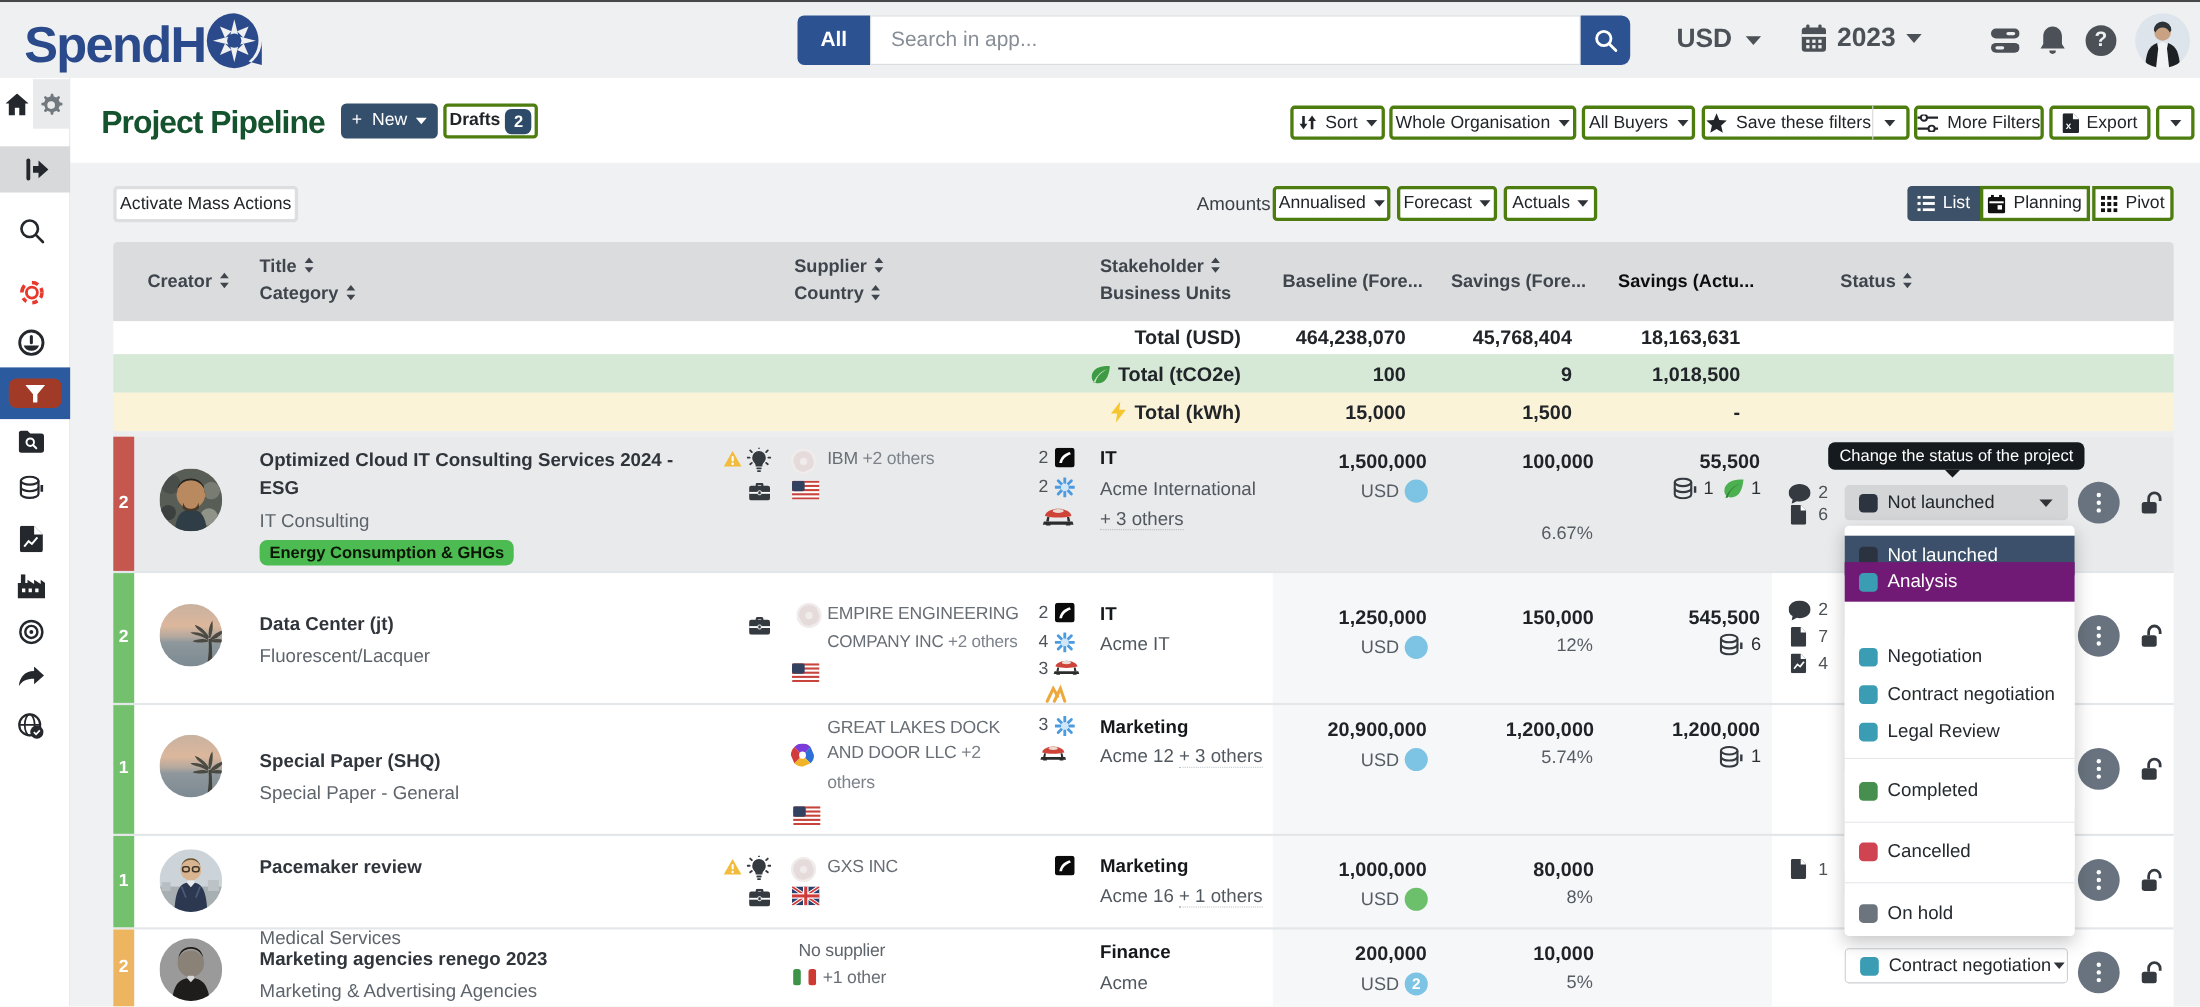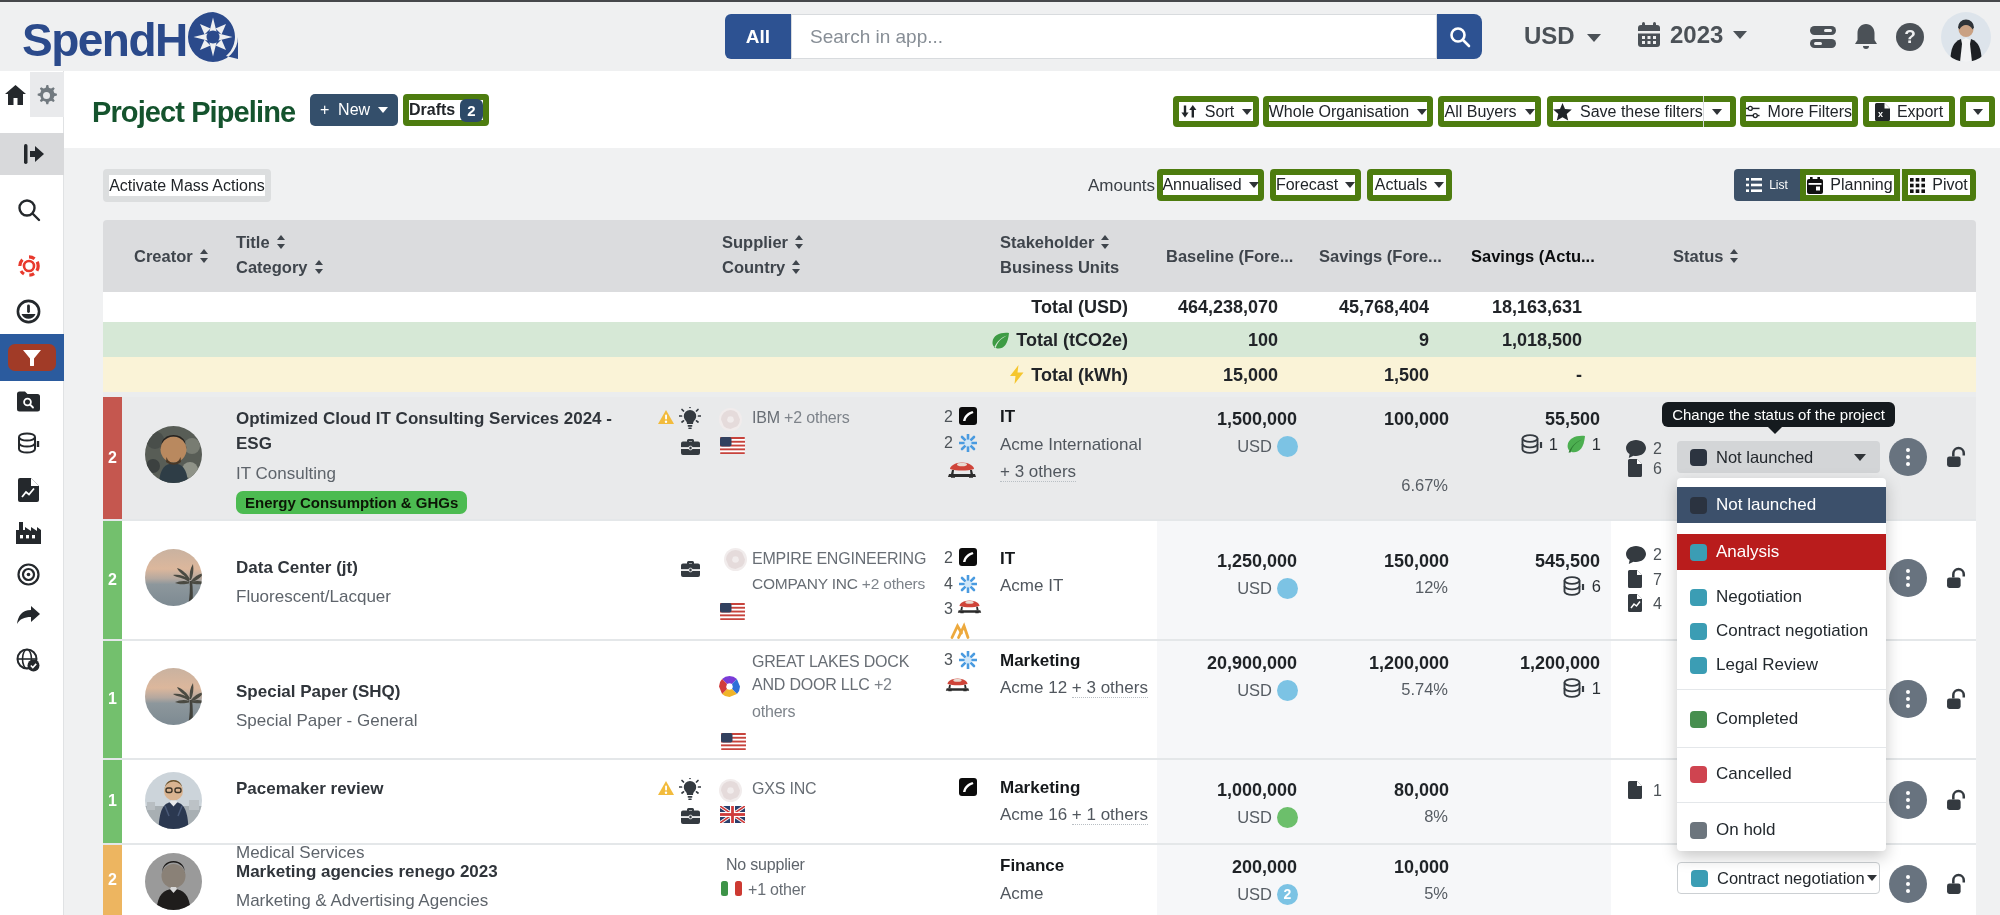--- a/index.html
+++ b/index.html
@@ -1,20 +1,20 @@
 <!DOCTYPE html>
 <html><head>
 <meta charset="utf-8">
 <style>
 * { margin:0; padding:0; box-sizing:border-box; }
 html,body { width:2000px; height:915px; overflow:hidden; }
 body { font-family:"Liberation Sans", sans-serif; background:#fff; position:relative; }
 .abs { position:absolute; }
 .caret { display:inline-block; width:0; height:0; border-left:6px solid transparent; border-right:6px solid transparent; border-top:7px solid #2f3337; vertical-align:middle; }
-.btn { position:absolute; background:#fff; border:6px solid #4d7c0f; border-radius:4px; color:#212529; font-size:16px; display:flex; align-items:center; justify-content:center; white-space:nowrap; }
+.btn { position:absolute; background:#fff; border:3px solid #4d7c0f; border-radius:4px; color:#212529; font-size:16px; display:flex; align-items:center; justify-content:center; white-space:nowrap; }
 .sorticon { display:inline-block; position:relative; width:9px; height:14px; vertical-align:-1px; margin-left:7px; }
 .sorticon:before { content:""; position:absolute; left:0; top:0; border-left:4.5px solid transparent; border-right:4.5px solid transparent; border-bottom:5px solid #3f454c; }
 .sorticon:after { content:""; position:absolute; left:0; bottom:0; border-left:4.5px solid transparent; border-right:4.5px solid transparent; border-top:5px solid #3f454c; }
 .rtitle { position:absolute; font-weight:bold; font-size:17px; color:#30353b; }
 .rsub { position:absolute; font-size:17px; color:#5e646b; }
 .sup { position:absolute; font-size:16px; color:#686e75; letter-spacing:-0.2px; }
 .num { position:absolute; font-weight:bold; font-size:18px; color:#1f2327; }
 .num2 { position:absolute; font-size:16.5px; color:#565c63; }
 .cnt { position:absolute; font-size:16px; color:#4d5358; }
 .stat1 { position:absolute; left:1000px; font-weight:bold; font-size:17px; color:#15181b; }
@@ -247,21 +247,21 @@
     <span class="caret" style="border-left-width:5px;border-right-width:5px;border-top-width:6px;"></span>
   </div>
 
 <div class="abs" id="content" style="left:64px;top:148px;width:1936px;height:767px;background:#f0f1f2;"></div>
 
 <div class="btn" style="left:103px;top:169px;width:168px;height:33px;border-color:#dcdedf;">Activate Mass Actions</div>
 <div class="abs" style="left:1088px;top:176px;font-size:17px;color:#3a3f45;">Amounts</div>
 <div class="btn" style="left:1157px;top:169px;width:107px;height:32px;text-align:center;">Annualised <span class="caret" style="border-left-width:5px;border-right-width:5px;border-top-width:6px;margin-left:7px;"></span></div>
 <div class="btn" style="left:1270px;top:169px;width:91px;height:32px;">Forecast <span class="caret" style="border-left-width:5px;border-right-width:5px;border-top-width:6px;margin-left:7px;"></span></div>
 <div class="btn" style="left:1367px;top:169px;width:85px;height:32px;">Actuals <span class="caret" style="border-left-width:5px;border-right-width:5px;border-top-width:6px;margin-left:7px;"></span></div>
-<div class="abs" style="left:1734px;top:169px;width:66px;height:32px;background:#3d5168;border-radius:4px 0 0 4px;color:#fff;font-size:12px;display:flex;align-items:center;justify-content:center;">
+<div class="abs" style="left:1734px;top:169px;width:66px;height:32px;background:#3d5168;border-radius:4px 0 0 4px;color:#fff;font-size:16px;display:flex;align-items:center;justify-content:center;">
   <svg width="16" height="14" viewBox="0 0 16 14" style="margin-right:7px;">
       <g fill="#fff">
         <rect x="0" y="0" width="3" height="2.6"></rect>
         <rect x="5" y="0" width="11" height="2.6"></rect>
         <rect x="0" y="5.7" width="3" height="2.6"></rect>
         <rect x="5" y="5.7" width="11" height="2.6"></rect>
         <rect x="0" y="11.4" width="3" height="2.6"></rect>
         <rect x="5" y="11.4" width="11" height="2.6"></rect>
       </g>
     </svg>
@@ -819,21 +819,21 @@
 
 <div class="abs" style="left:1677px;top:862px;width:203px;height:32px;background:#fff;border:1px solid #ccd0d3;border-radius:4px;display:flex;align-items:center;font-size:16.5px;color:#22272c;">
   <span class="micon" style="background:#3b9db4;"></span>Contract negotiation<span class="caret" style="border-left-width:5px;border-right-width:5px;border-top-width:6px;margin-left:2px;"></span>
 </div>
 
 <div class="abs" style="left:1662px;top:402px;width:233px;height:25px;background:#151a1e;border-radius:6px;color:#fff;font-size:15px;display:flex;align-items:center;justify-content:center;z-index:30;">Change the status of the project</div>
 <div class="abs" style="left:1768px;top:427px;width:0;height:0;border-left:7px solid transparent;border-right:7px solid transparent;border-top:7px solid #151a1e;z-index:30;"></div>
 
 <div class="abs" style="left:1677px;top:478px;width:209px;height:373px;background:#fff;border-radius:4px;box-shadow:0 6px 16px rgba(0,0,0,0.22);z-index:20;"></div>
 <div class="mitem" style="top:487px;height:36px;background:#3c506b;color:#fff;z-index:21;"><span class="micon" style="background:#2b3340;"></span>Not launched</div>
-<div class="mitem" style="top:534px;height:36px;background:#b91c1c;color:#fff;z-index:21;"><span class="micon" style="background:#3b9db4;"></span>Analysis</div>
+<div class="mitem" style="top:511px;height:36px;background:#701a75;color:#fff;z-index:21;"><span class="micon" style="background:#3b9db4;"></span>Analysis</div>
 <div class="mitem" style="top:580px;z-index:21;"><span class="micon" style="background:#3b9db4;"></span>Negotiation</div>
 <div class="mitem" style="top:614px;z-index:21;"><span class="micon" style="background:#3b9db4;"></span>Contract negotiation</div>
 <div class="mitem" style="top:648px;z-index:21;"><span class="micon" style="background:#3b9db4;"></span>Legal Review</div>
 <div class="abs" style="left:1677px;top:689px;width:209px;height:1px;background:#e4e7ea;z-index:21;"></div>
 <div class="mitem" style="top:702px;z-index:21;"><span class="micon" style="background:#478f4f;"></span>Completed</div>
 <div class="abs" style="left:1677px;top:747px;width:209px;height:1px;background:#e4e7ea;z-index:21;"></div>
 <div class="mitem" style="top:757px;z-index:21;"><span class="micon" style="background:#cf4450;"></span>Cancelled</div>
 <div class="abs" style="left:1677px;top:802px;width:209px;height:1px;background:#e4e7ea;z-index:21;"></div>
 <div class="mitem" style="top:813px;z-index:21;"><span class="micon" style="background:#6c757d;"></span>On hold</div>
 

